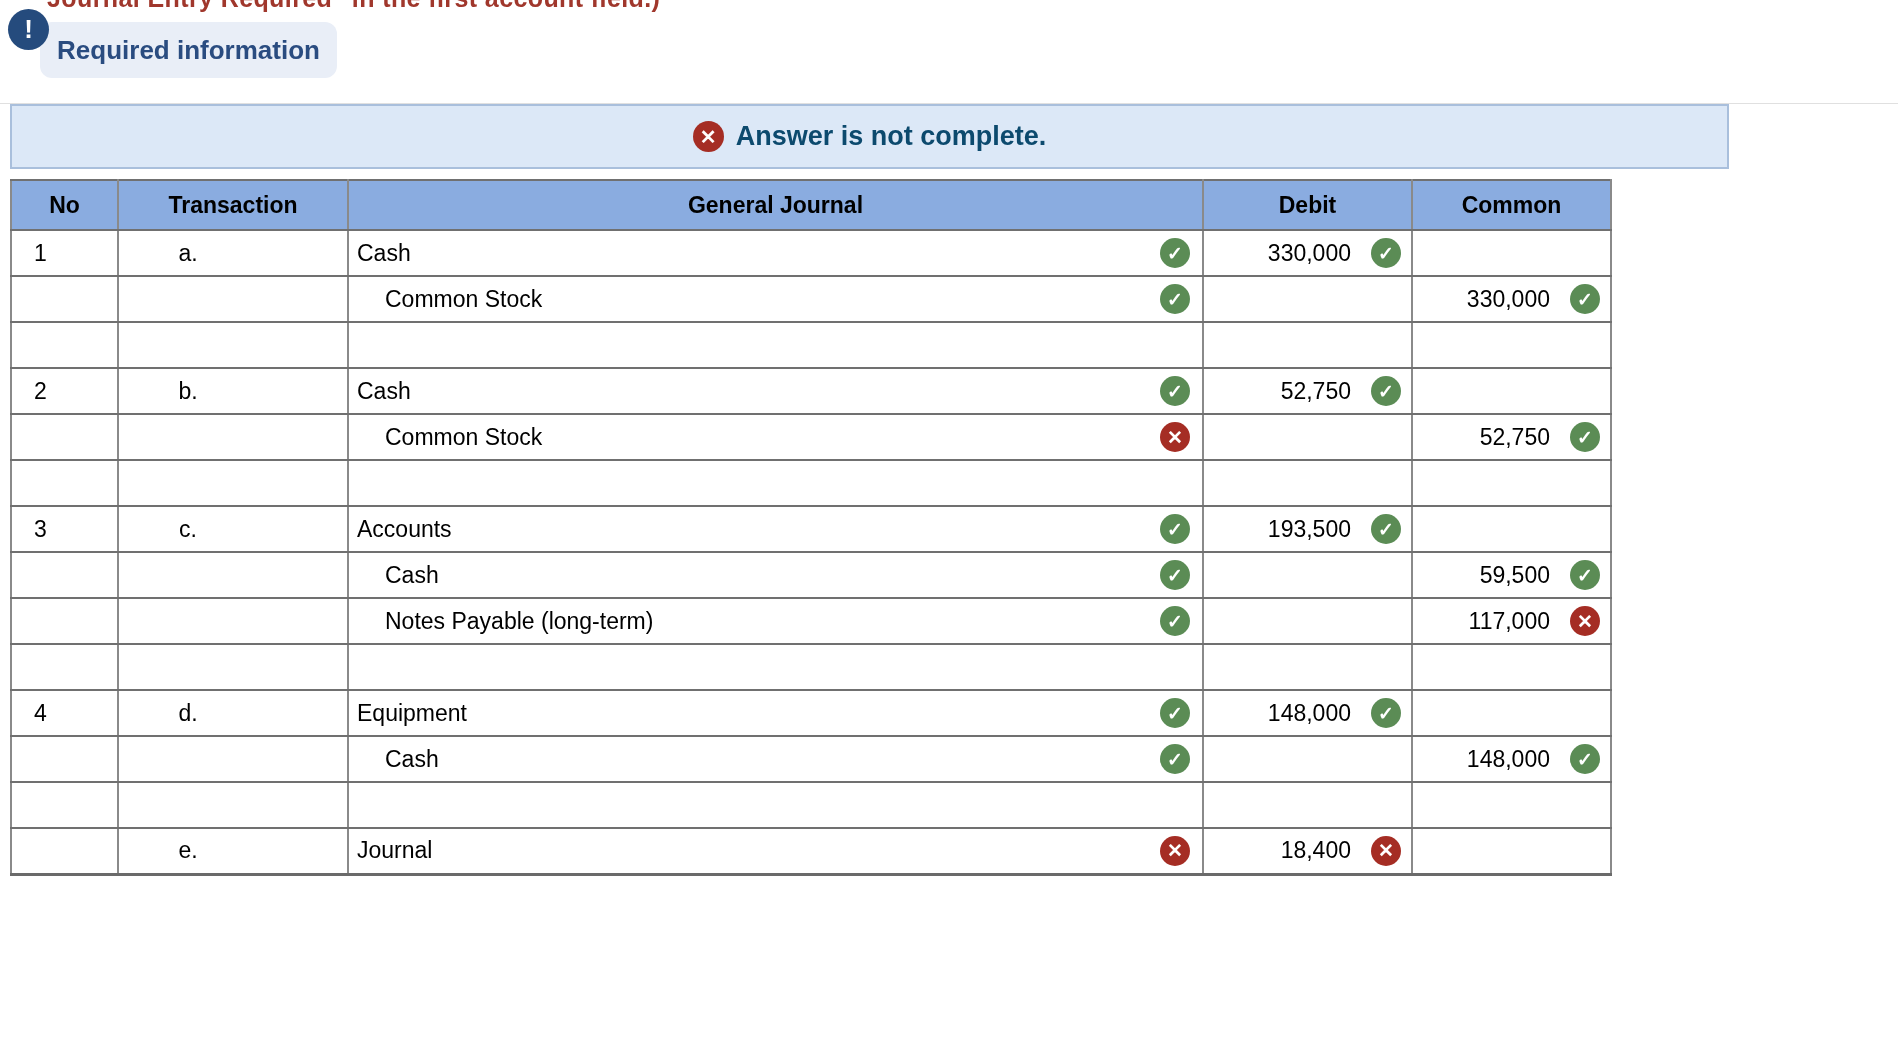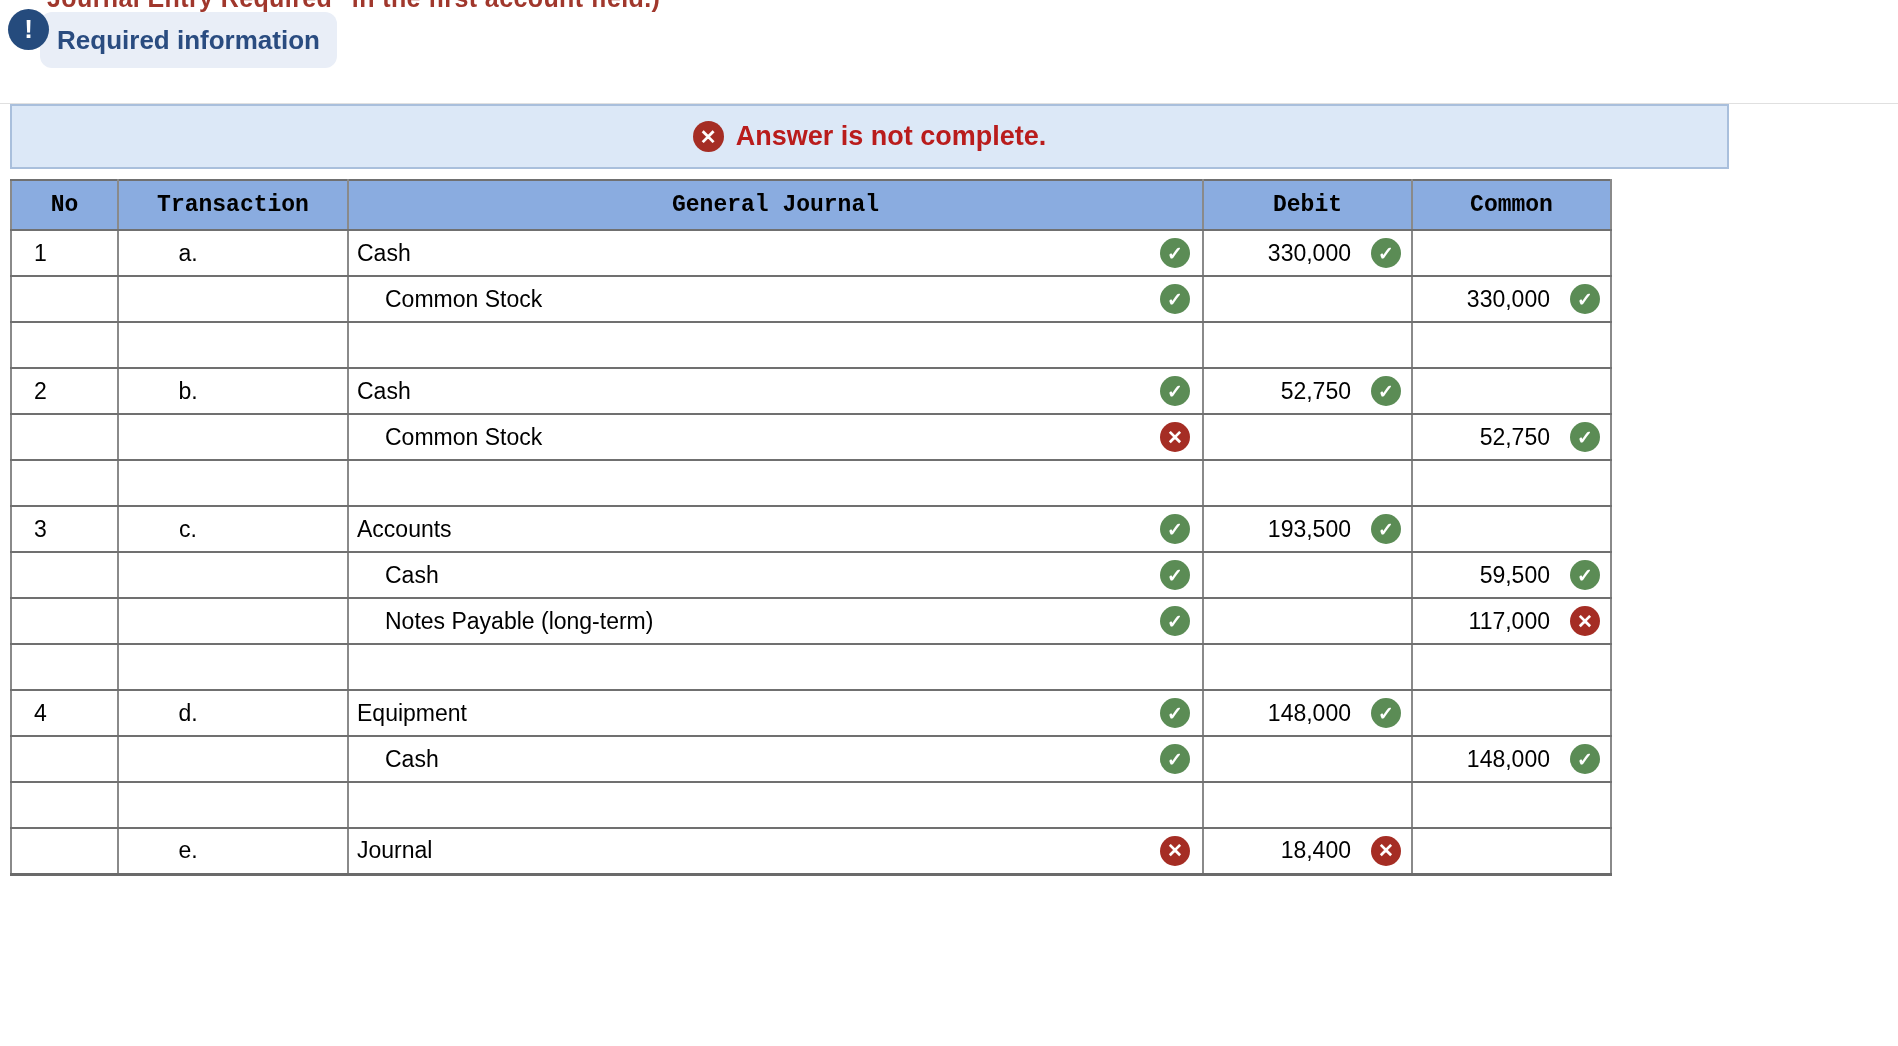--- a/index.html
+++ b/index.html
@@ -7,47 +7,47 @@
   .page { position:relative; width:1898px; height:1046px; background:#ffffff; overflow:hidden; }
 
   
   .cutoff-text { position:absolute; top:-16px; left:47px; font-size:25px; font-weight:bold;
                  color:#a0372c; white-space:nowrap; letter-spacing:.4px; }
 
   
   .alert-badge { position:absolute; left:8px; top:9px; width:41px; height:41px; border-radius:50%;
                  background:#254b7d; color:#fff; font-size:26px; font-weight:bold;
                  display:flex; align-items:center; justify-content:center; z-index:3; }
-  .req-pill { position:absolute; left:40px; top:12px; width:297px; height:56px; background:#e9eef7;
+  .req-pill { position:absolute; left:40px; top:22px; width:297px; height:56px; background:#e9eef7;
               border-radius:12px; display:flex; align-items:center; justify-content:center; z-index:2; }
   .req-pill span { color:#2a4c80; font-size:26px; font-weight:bold; }
 
   .hr-line { position:absolute; left:0; top:103px; width:1898px; height:1px; background:#e0e0e0; }
 
   
   .banner { position:absolute; left:10px; top:104px; width:1719px; height:65px; background:#dce8f7;
             border:2px solid #a9bfdc; display:flex; align-items:center; justify-content:center; gap:12px; z-index:2; }
-  .banner-text { font-size:27px; font-weight:bold; color:#b91c1c; }
+  .banner-text { font-size:27px; font-weight:bold; color:#0c4a6e; }
 
   
   .mark { display:inline-flex; align-items:center; justify-content:center; width:30px; height:30px;
           min-width:30px; border-radius:50%; color:#ffffff; font-size:19px; font-weight:bold; line-height:1; }
   .mark.correct { background:#5b8c55; }
   .mark.incorrect { background:#a52d24; }
   .banner .mark { width:31px; height:31px; min-width:31px; font-size:20px; }
 
   
   table.journal { position:absolute; left:10px; top:179px; width:1600px; border-collapse:collapse;
                   table-layout:fixed; }
   table.journal th, table.journal td {
       border-left:2px solid #8a8a8a; border-right:2px solid #8a8a8a;
       border-top:2px solid #707070; border-bottom:2px solid #707070; }
   table.journal { border-bottom:3px solid #6a6a6a; }
   table.journal th { height:50px; background:#8aace0; font-size:23px; font-weight:bold; color:#000;
-                     text-align:center;font-family:Liberation Mono, monospace; }
+                     text-align:center; }
   table.journal td { height:46px; font-size:23px; color:#000; background:#ffffff; vertical-align:middle; }
   td.td-no  { text-align:center; padding-right:48px; }
   td.td-tx  { text-align:center; padding-right:90px; }
   .cellflex { display:flex; align-items:center; justify-content:space-between; padding:0 12px 0 8px; }
   .cellflex.right { justify-content:flex-end; gap:20px; padding:0 10px; }
   .acct.indent { padding-left:28px; }
   td.cell-correct { background:#f3f6ed; }
   td.cell-incorrect { background:#fdf1f1; }
 </style>
 </head>

